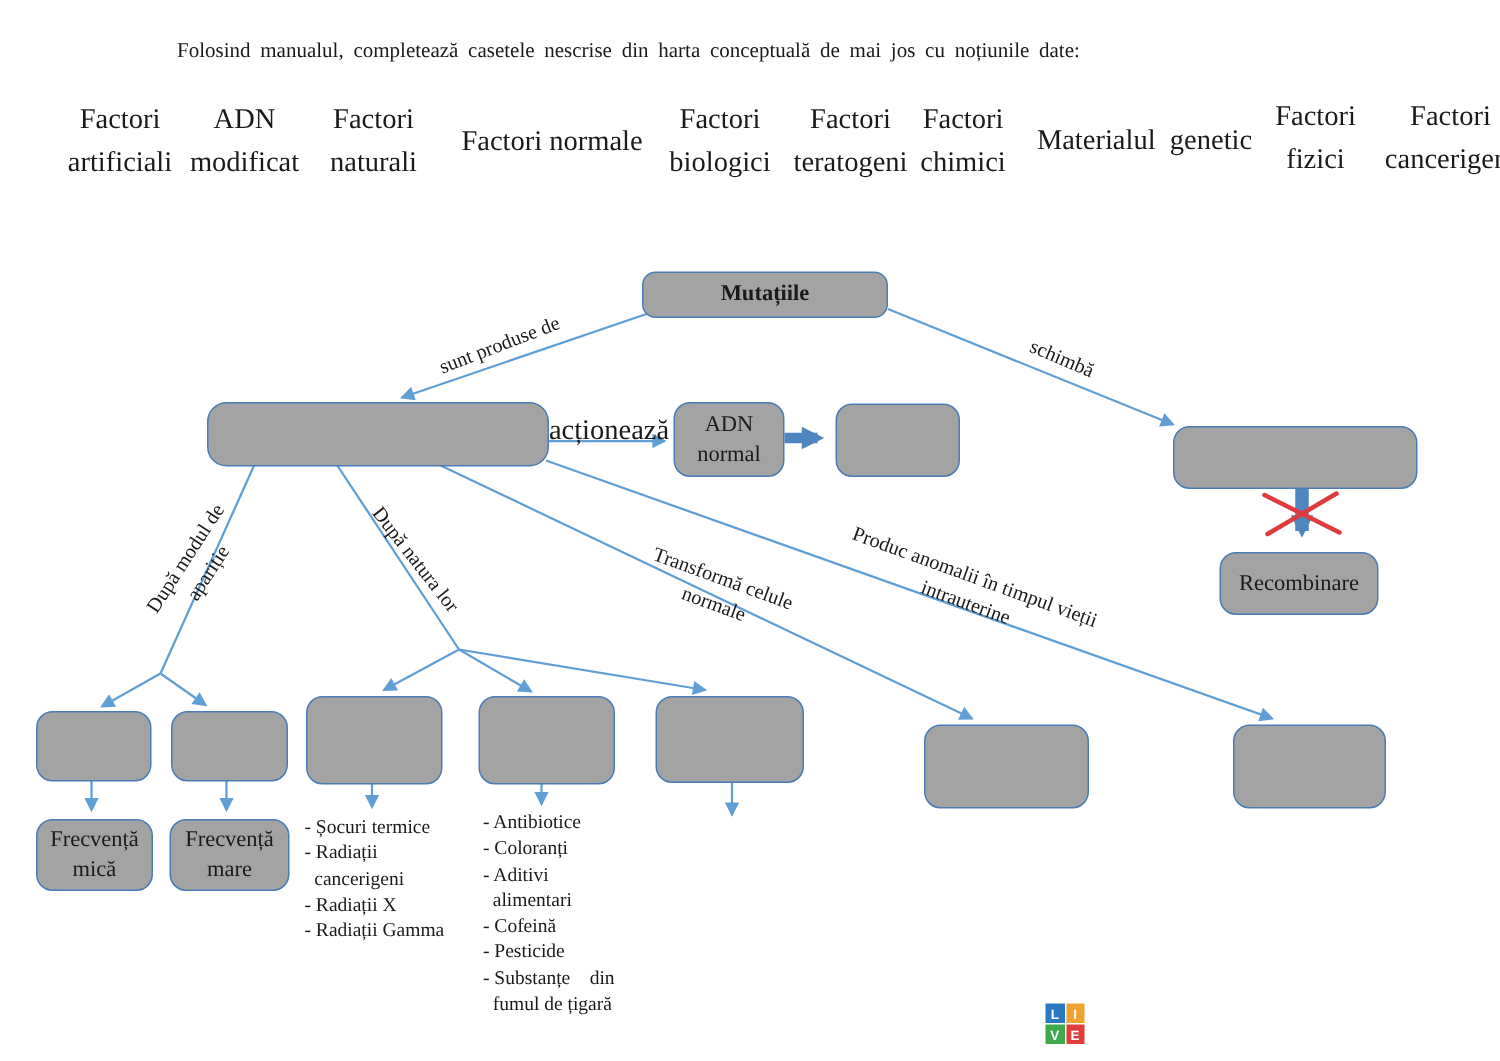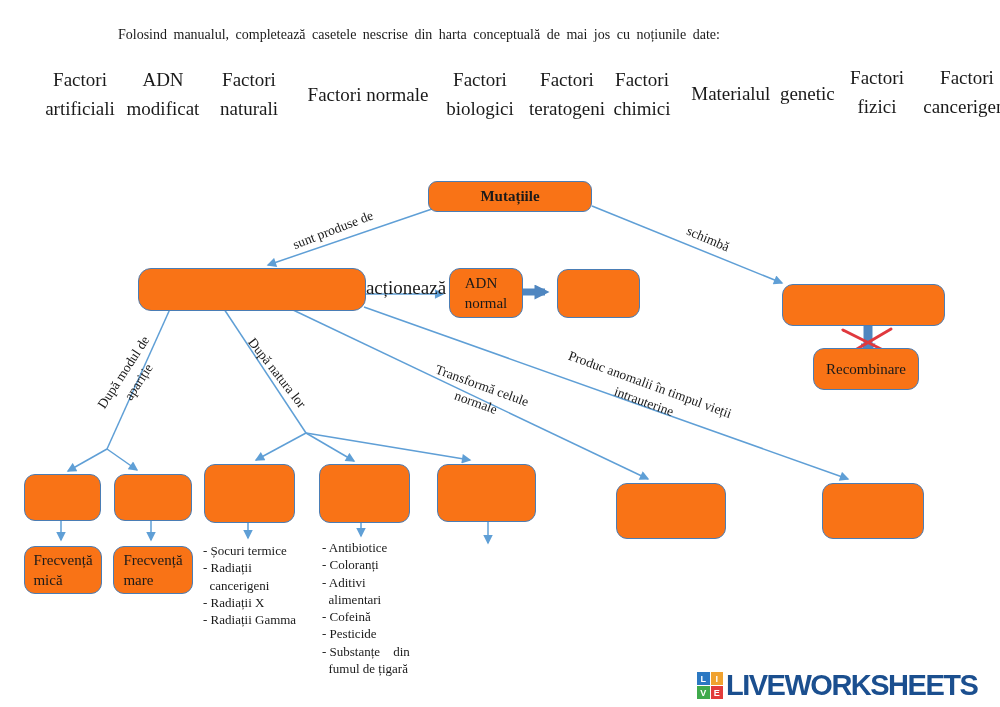--- a/index.html
+++ b/index.html
@@ -6,24 +6,24 @@
     --line:#5f9fd6; --thick:#4f86c0; --border:#4a7db5; --cross:#e0393e;
     --navy:#1b4f8f; --lblue:#2b78c2; --lorange:#f0a230; --lgreen:#3faa4c; --lred:#e23c3c;
   }
   html,body{margin:0;padding:0;background:#ffffff;}
   #canvas{
     position:relative; width:1000px; height:707px; background:#ffffff;
     font-family:"Liberation Serif","DejaVu Serif",serif; color:#1a1a1a; overflow:hidden;
   }
   #connectors{position:absolute; left:0; top:0; z-index:1;}
   .box{
-    position:absolute; z-index:2; background:#f97316;
+    position:absolute; z-index:2; background:#a3a3a3;
     border:1.6px solid var(--border); border-radius:11px;
     display:flex; align-items:center; justify-content:center;
-    white-space:pre; font-size:15px; line-height:1.35;
+    text-align:center; white-space:pre; font-size:15px; line-height:1.35;
   }
   .box.bold{font-weight:bold; font-size:15px;}
   .wb{
     position:absolute; z-index:3; transform:translateX(-50%);
     white-space:pre; text-align:center; font-size:19px; line-height:1.55;margin-left:23px;
   }
   .rl{
     position:absolute; z-index:3; white-space:pre; text-align:center;
     font-size:13.5px; line-height:1.3; transform-origin:center;
   }
@@ -123,21 +123,21 @@
 
   <div class="box" style="left:138px;top:268px;width:226px;height:41px;border-radius:13px"></div>
 
   <div class="box" style="left:449px;top:268px;width:72px;height:48px">ADN
 normal</div>
 
   <div class="box" style="left:557px;top:269px;width:81px;height:47px"></div>
 
   <div class="box" style="left:782px;top:284px;width:161px;height:40px"></div>
 
-  <div class="box" style="left:813px;top:348px;width:104px;height:40px">Recombinare</div>
+  <div class="box" style="left:813px;top:368px;width:104px;height:40px">Recombinare</div>
 
   <div class="box" style="left:24px;top:474px;width:75px;height:45px"></div>
   <div class="box" style="left:114px;top:474px;width:76px;height:45px"></div>
   <div class="box" style="left:204px;top:464px;width:89px;height:57px"></div>
   <div class="box" style="left:319px;top:464px;width:89px;height:57px"></div>
   <div class="box" style="left:437px;top:464px;width:97px;height:56px"></div>
   <div class="box" style="left:616px;top:483px;width:108px;height:54px"></div>
   <div class="box" style="left:822px;top:483px;width:100px;height:54px"></div>
 
   <div class="box" style="left:24px;top:546px;width:76px;height:46px">Frecvență
@@ -170,16 +170,15 @@
 - Substanțe    din
   fumul de țigară</div>
 
   <div id="logo">
     <div id="logo-grid">
       <span class="logo-sq sq0">L</span>
       <span class="logo-sq sq1">I</span>
       <span class="logo-sq sq2">V</span>
       <span class="logo-sq sq3">E</span>
     </div>
-    <span id="logo-text">LIVEWORKSHEETS</span>
   </div>
 
 </div>
 
 </body></html>

